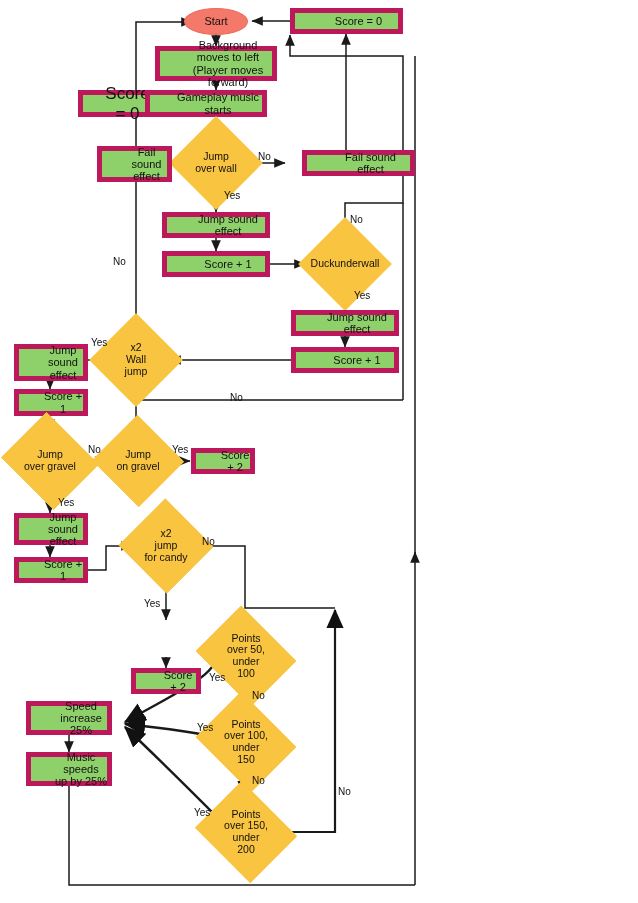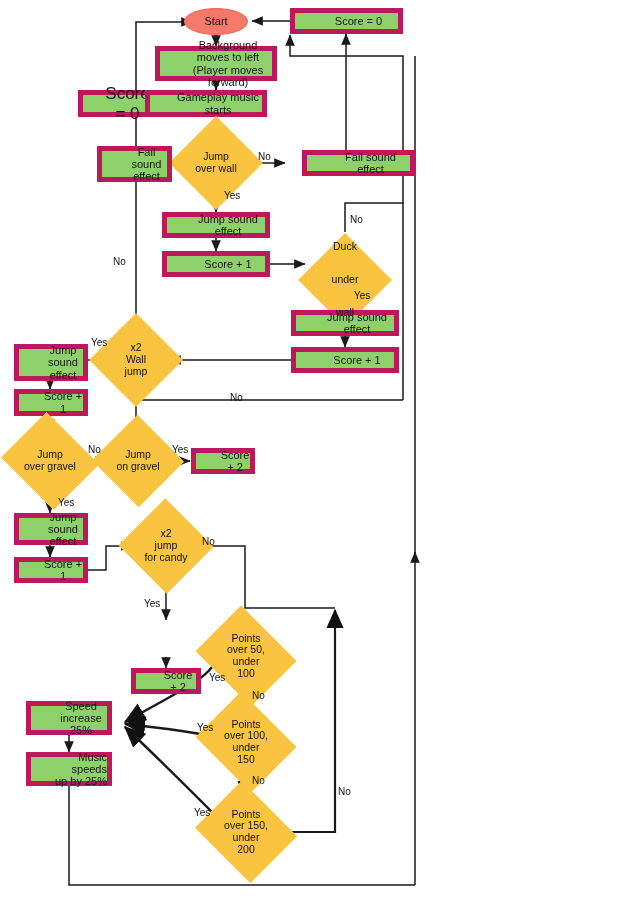--- a/index.html
+++ b/index.html
@@ -143,21 +143,21 @@
   </div>
 
   <div class="node proc" style="left:162px;top:212px;width:108px;height:26px;">
     <span>Jump sound effect</span>
   </div>
 
   <div class="node proc" style="left:162px;top:251px;width:108px;height:26px;">
     <span>Score + 1</span>
   </div>
 
-  <div class="node dec" style="left:313px;top:248px;width:64px;height:64px;flex-direction:column;gap:21px;">
+  <div class="node dec" style="left:313px;top:232px;width:64px;height:64px;">
     <span class="dlabel">Duck</span>
     <span class="dlabel">under</span>
     <span class="dlabel">wall</span>
   </div>
 
   <div class="node proc" style="left:291px;top:310px;width:108px;height:26px;">
     <span>Jump sound effect</span>
   </div>
 
   <div class="node proc" style="left:291px;top:347px;width:108px;height:26px;">
@@ -232,21 +232,21 @@
     <span class="dlabel">over 150,</span>
     <span class="dlabel">under</span>
     <span class="dlabel">200</span>
   </div>
 
   <div class="node proc" style="left:26px;top:701px;width:86px;height:34px;flex-direction:column;">
     <span>Speed increase</span>
     <span>25%</span>
   </div>
 
-  <div class="node proc" style="left:26px;top:752px;width:86px;height:34px;flex-direction:column;text-align:right;">
+  <div class="node proc" style="left:26px;top:752px;width:86px;height:34px;flex-direction:column;">
     <span>Music speeds</span>
     <span>up by 25%</span>
   </div>
 
   <div class="elabel" style="left:258px;top:151px;">No</div>
   <div class="elabel" style="left:224px;top:190px;">Yes</div>
   <div class="elabel" style="left:350px;top:214px;">No</div>
   <div class="elabel" style="left:354px;top:290px;">Yes</div>
   <div class="elabel" style="left:113px;top:256px;">No</div>
   <div class="elabel" style="left:91px;top:337px;">Yes</div>

